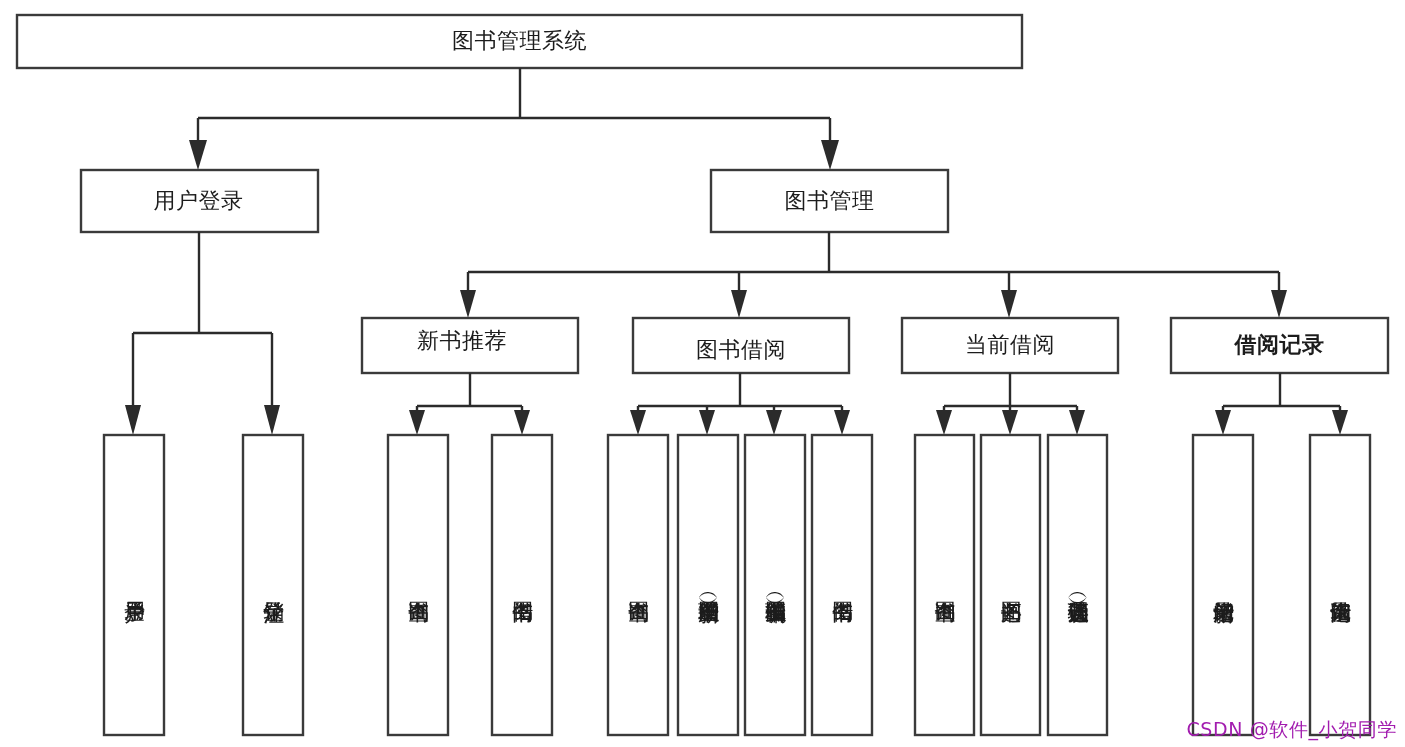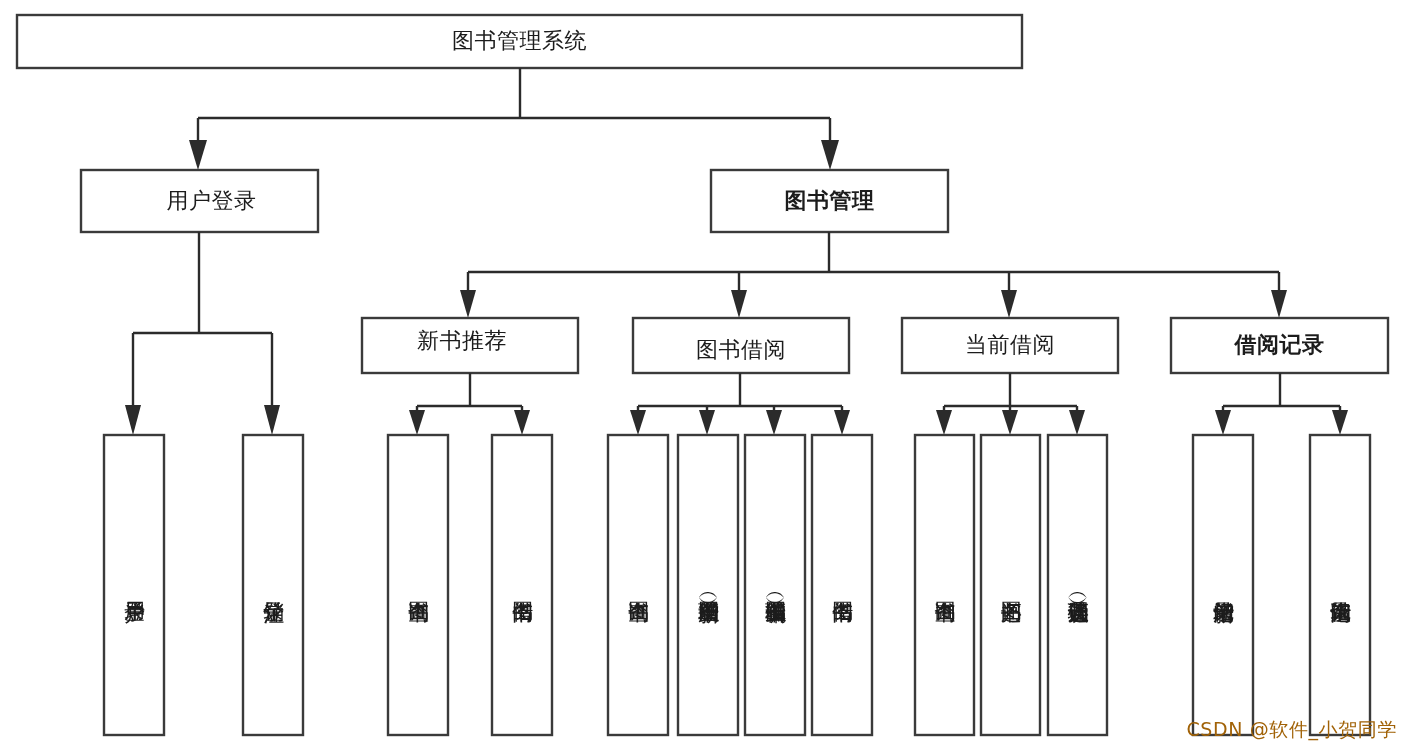--- a/index.html
+++ b/index.html
@@ -66,21 +66,21 @@
     writing-mode: vertical-rl;
     text-orientation: upright;
     white-space: nowrap;
     pointer-events: none;
   }
   #watermark {
     position: absolute;
     right: 8px;
     bottom: 4px;
     font-size: 19px;
-    color: #a16207;
+    color: #a21caf;
     letter-spacing: 0.6px;
     white-space: nowrap;
     user-select: none;
     margin-top: 36px;
   }
 </style>
 </head>
 <body>
 
 <div id="diagram-root">
@@ -173,22 +173,22 @@
     <rect class="node-box" x="915" y="435" width="59" height="300"></rect>
     <rect class="node-box" x="981" y="435" width="59" height="300"></rect>
     <rect class="node-box" x="1048" y="435" width="59" height="300"></rect>
 
     <rect class="node-box" x="1193" y="435" width="60" height="300"></rect>
     <rect class="node-box" x="1310" y="435" width="60" height="300"></rect>
   </svg>
 
   <div class="node-label-h" style="left:17px; top:15px; width:1005px; height:53px;border-radius:24px;">图书管理系统</div>
 
-  <div class="node-label-h" style="left:93px; top:170px; width:237px; height:62px;">用户登录</div>
-  <div class="node-label-h" style="left:711px; top:170px; width:237px; height:62px;font-weight:bold;">图书管理</div>
+  <div class="node-label-h" style="left:80px; top:170px; width:237px; height:62px;">用户登录</div>
+  <div class="node-label-h" style="left:711px; top:170px; width:237px; height:62px;">图书管理</div>
 
   <div class="node-label-h" style="left:362px; top:314px; width:200px; height:55px;">新书推荐</div>
   <div class="node-label-h" style="left:633px; top:318px; width:216px; height:64px;">图书借阅</div>
   <div class="node-label-h" style="left:902px; top:318px; width:216px; height:55px;">当前借阅</div>
   <div class="node-label-h" style="left:1171px; top:318px; width:217px; height:55px;font-weight:bold;">借阅记录</div>
 
   <div class="node-label-v" style="left:104px; top:435px; width:60px; height:300px;">用户登录</div>
   <div class="node-label-v" style="left:243px; top:435px; width:60px; height:300px;">注销登录</div>
 
   <div class="node-label-v" style="left:388px; top:435px; width:60px; height:300px;">查询图书</div>

